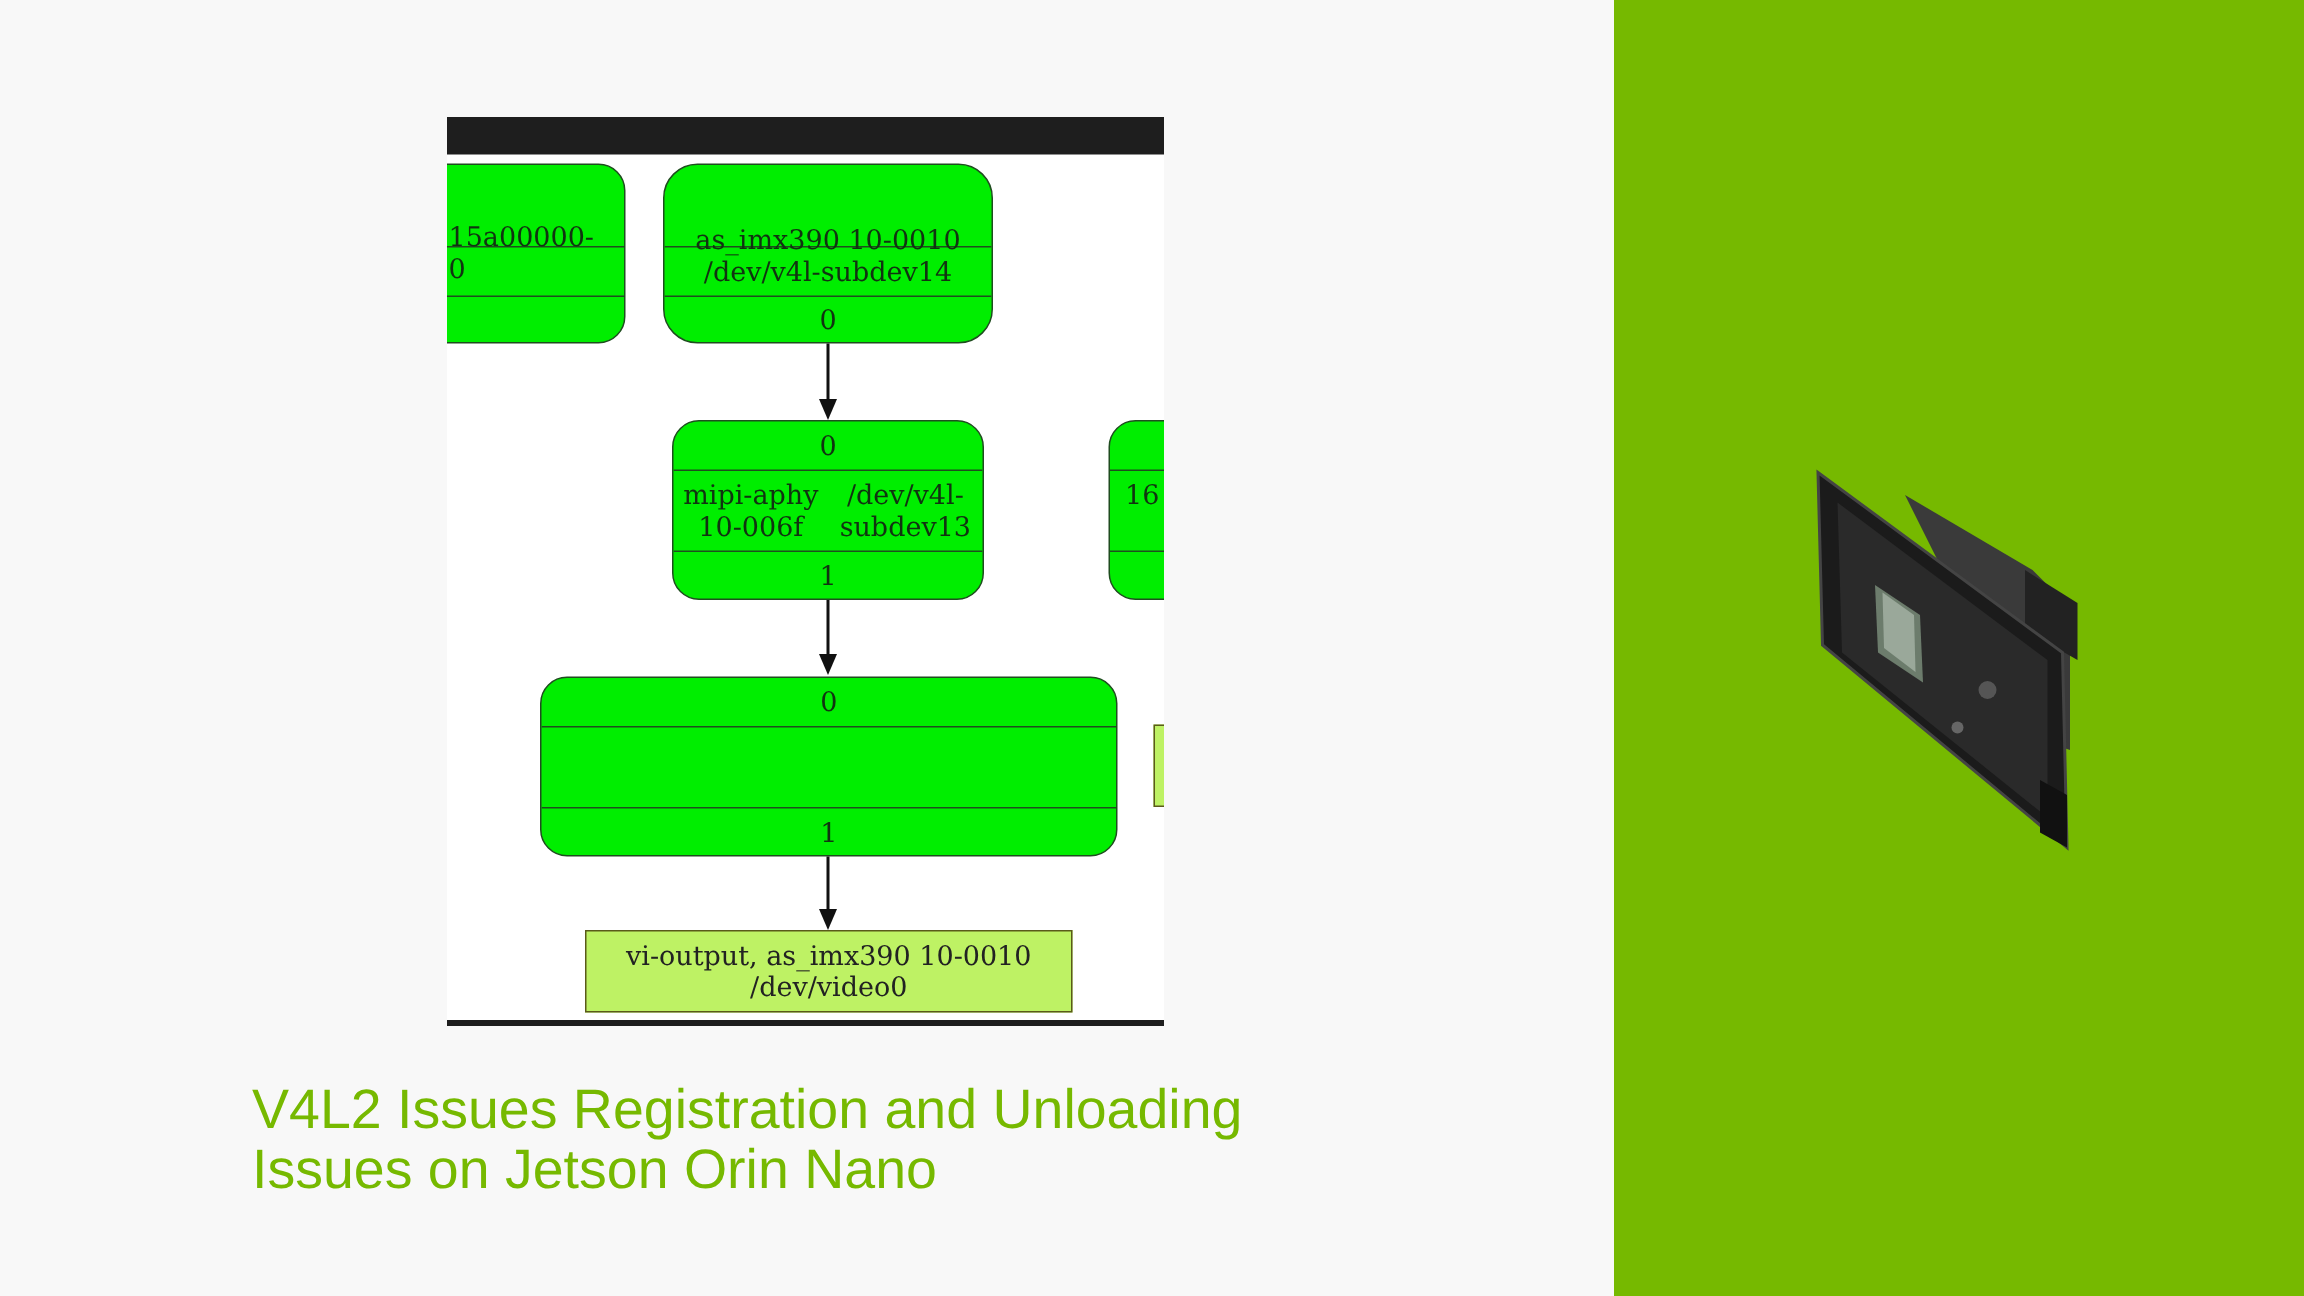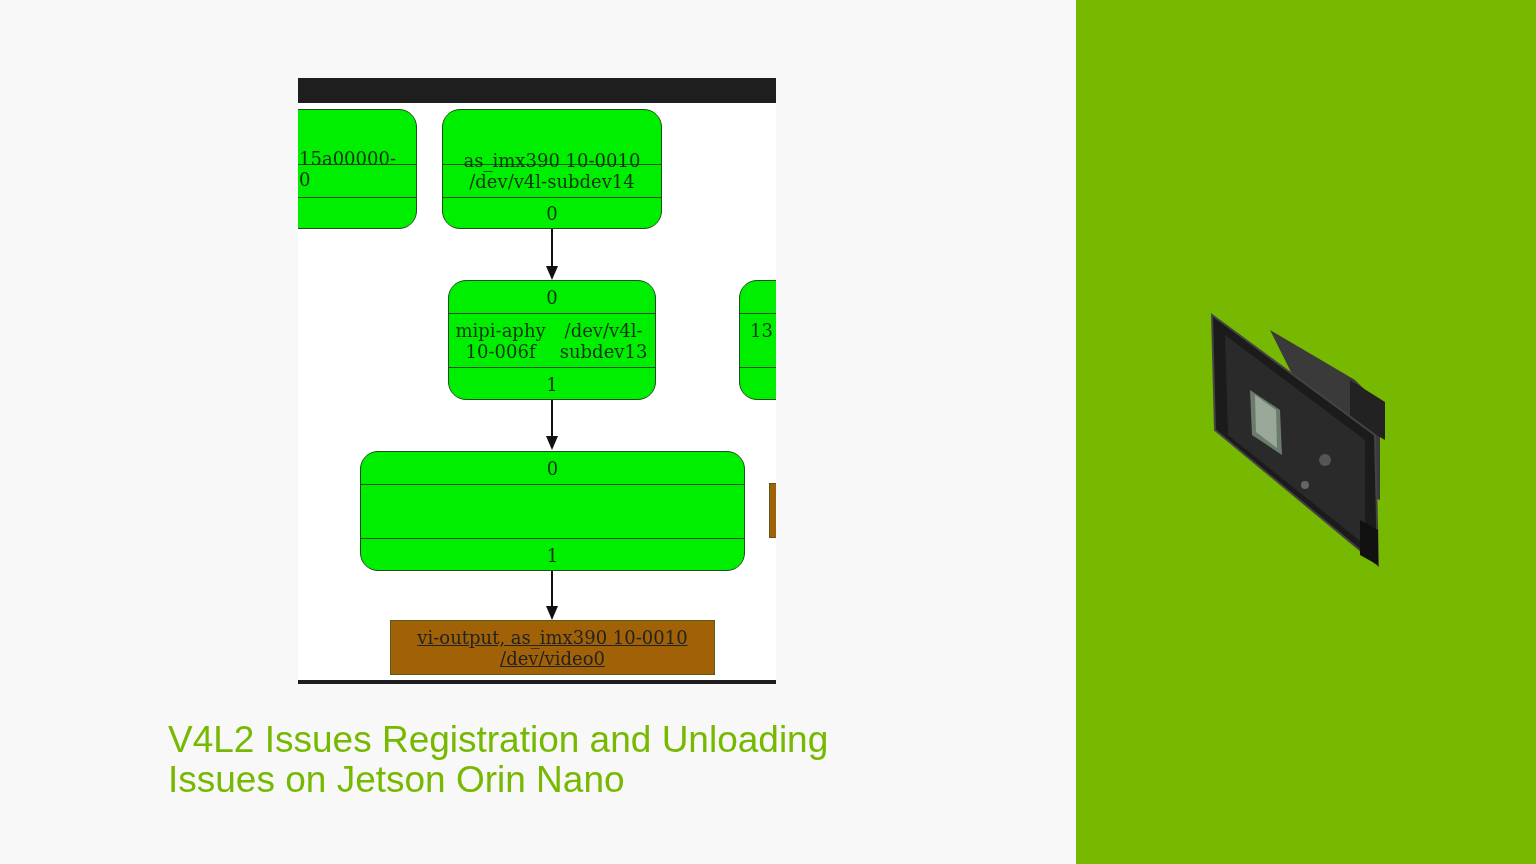--- a/index.html
+++ b/index.html
@@ -5,21 +5,21 @@
   html, body { margin:0; padding:0; }
   body { width:1536px; height:864px; position:relative; overflow:hidden; background:#f8f8f8; font-family:"Liberation Sans", sans-serif; }
   .left { position:absolute; left:0; top:0; width:1076px; height:771px; background:#f8f8f8; }
   .right { position:absolute; left:1076px; top:0; width:460px; height:864px; background:#76b900; }
   .figure { position:absolute; left:298px; top:78px; width:478px; height:606px; background:#ffffff; overflow:hidden; }
   .figure .topbar { position:absolute; left:0; top:0; width:478px; height:25px; background:#1e1e1e; }
   .figure .bottombar { position:absolute; left:0; top:602px; width:478px; height:4px; background:#1e1e1e; }
   .node { position:absolute; background:#00ee00; border:1.5px solid #1f4d1f; border-radius:18px; box-sizing:border-box; font-family:"DejaVu Serif", "Liberation Serif", serif; color:#113311; font-size:18px; text-align:center; overflow:hidden; }
   .node .row { position:absolute; left:0; right:0; box-sizing:border-box; display:flex; align-items:center; justify-content:center; line-height:21px; }
   .node .sep { position:absolute; left:0; right:0; height:0; border-top:1.5px solid #1f4d1f; }
-  .ynode { position:absolute; background:#a16207; border:1.5px solid #5a5a1a; box-sizing:border-box; font-family:"DejaVu Serif", "Liberation Serif", serif; color:#222; font-size:18px; text-align:center; line-height:21px; display:flex; align-items:center; justify-content:center;text-decoration:underline; }
+  .ynode { position:absolute; background:#bef264; border:1.5px solid #5a5a1a; box-sizing:border-box; font-family:"DejaVu Serif", "Liberation Serif", serif; color:#222; font-size:18px; text-align:center; line-height:21px; display:flex; align-items:center; justify-content:center; }
   .edge { position:absolute; width:1.5px; background:#111; }
   .arrow { position:absolute; width:0; height:0; border-left:6px solid transparent; border-right:6px solid transparent; border-top:14px solid #111; }
   .title { position:absolute; left:168px; top:720px; width:800px; color:#76b900; font-size:37px; line-height:40px; font-family:"Liberation Sans", sans-serif; }
   .device { position:absolute; left:1200px; top:310px; width:210px; height:260px; }
 </style>
 </head>
 <body>
 
 <div class="left">
 
@@ -28,21 +28,21 @@
 
     <div class="node" style="left:-30px; top:31px; width:149px; height:120px;">
       <div class="sep" style="top:54px;"></div>
       <div class="row" style="top:34px; height:50px; flex-direction:column; align-items:flex-start; padding-left:30px;">
         <span>15a00000-</span>
         <span>0</span>
       </div>
       <div class="sep" style="top:87px;"></div>
     </div>
 
-    <div class="node" style="left:144px; top:31px; width:220px; height:120px;">
+    <div class="node" style="left:144px; top:31px; width:220px; height:120px;border-radius:23px;">
       <div class="sep" style="top:54px;"></div>
       <div class="row" style="top:36px; height:50px; flex-direction:column;">
         <span>as_imx390 10-0010</span>
         <span>/dev/v4l-subdev14</span>
       </div>
       <div class="sep" style="top:87px;"></div>
       <div class="row" style="top:88px; height:30px;">
           <span>0</span>
         </div>
     </div>
@@ -61,21 +61,21 @@
       </div>
       <div class="sep" style="top:86px;"></div>
       <div class="row" style="top:87px; height:32px;">
           <span>1</span>
         </div>
     </div>
 
     <div class="node" style="left:441px; top:202px; width:80px; height:120px;">
       <div class="sep" style="top:32px;"></div>
       <div class="row" style="top:34px; height:30px; justify-content:flex-start; padding-left:10px;">
-        <span>13</span>
+        <span>16</span>
       </div>
       <div class="sep" style="top:86px;"></div>
     </div>
 
     <div class="edge" style="left:253px; top:322px; height:40px;"></div>
     <div class="arrow" style="left:248px; top:358px;"></div>
 
     <div class="node" style="left:62px; top:373px; width:385px; height:120px;">
       <div class="row" style="top:0; height:32px;">
           <span>0</span>

